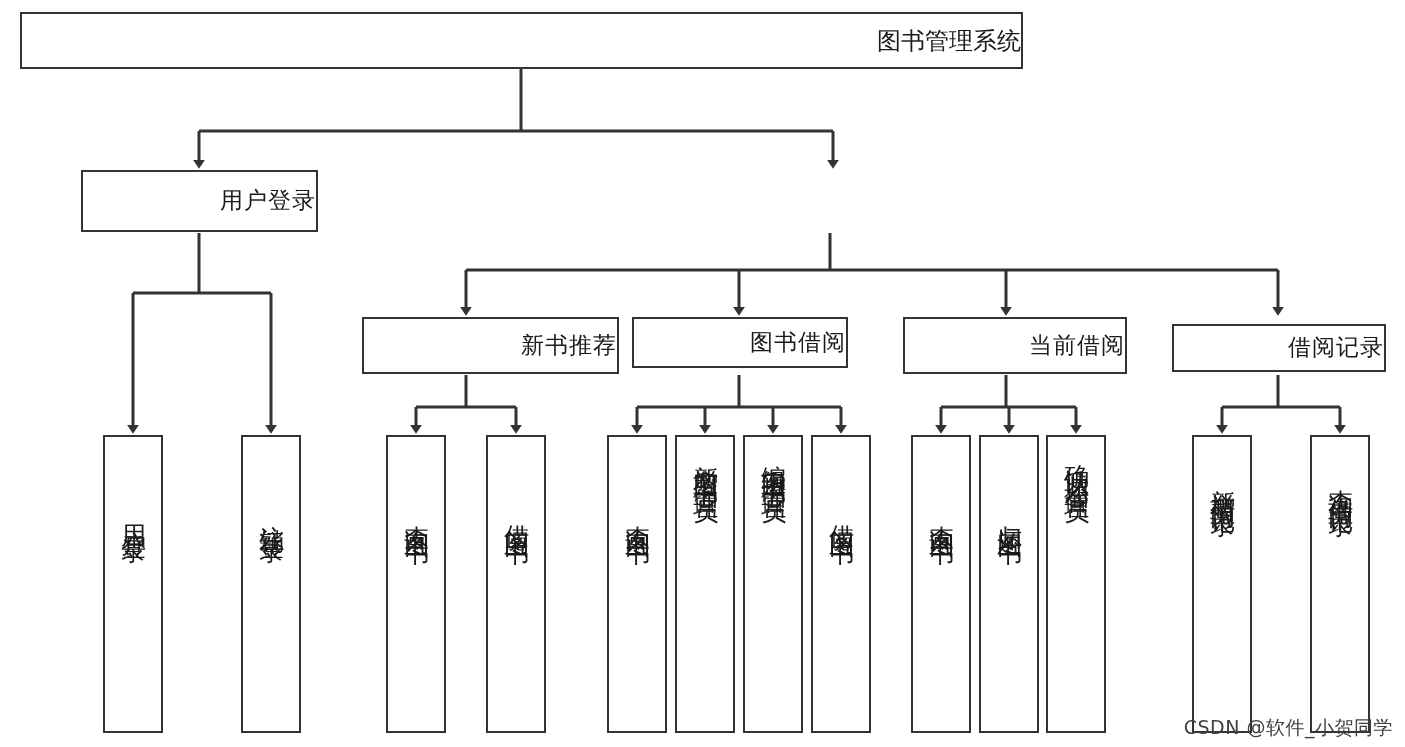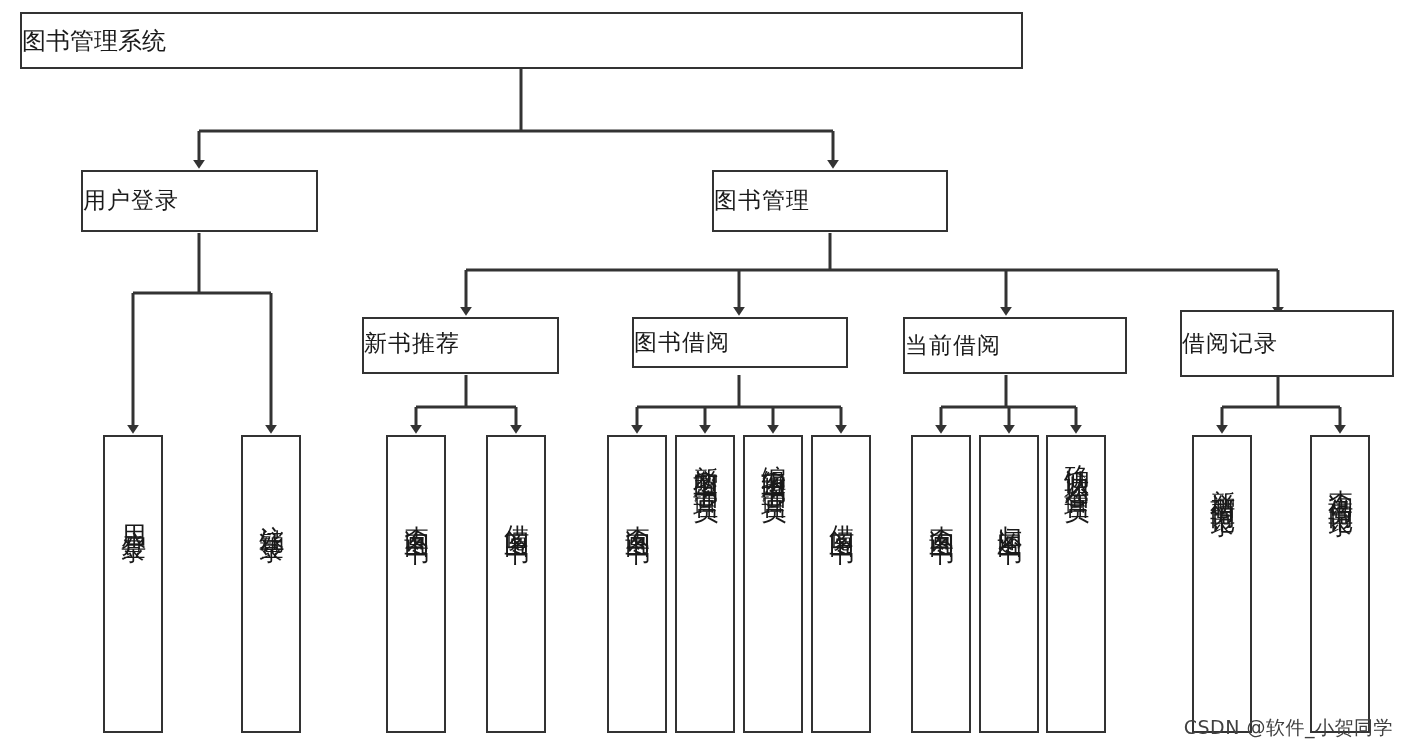--- a/index.html
+++ b/index.html
@@ -26,21 +26,21 @@
     height: 747px;
     pointer-events: none;
   }
   .node {
     position: absolute;
     box-sizing: border-box;
     border: 2.5px solid #333333;
     background: #ffffff;
     display: flex;
     align-items: center;
-    justify-content: flex-start;
+    justify-content: flex-end;
     color: #1a1a1a;
   }
   .node.horiz {
     font-size: 23px;
     letter-spacing: 1px;
     line-height: 1.1;
   }
   .node.root {
     font-size: 24px;
   }
@@ -126,34 +126,31 @@
     </g>
   </svg>
 
   <div class="node root" style="left:20px; top:12px; width:1003px; height:57px;">
     <span>图书管理系统</span>
   </div>
 
   <div class="node horiz" style="left:81px; top:170px; width:237px; height:62px;">
     <span>用户登录</span>
   </div>
-  <div class="node horiz" style="left:712px; top:170px; width:236px; height:62px;">
-    <span>图书管理</span>
-  </div>
 
-  <div class="node horiz" style="left:362px; top:317px; width:197px; height:57px;font-family:Liberation Mono, monospace;">
+  <div class="node horiz" style="left:362px; top:317px; width:257px; height:57px;">
     <span>新书推荐</span>
   </div>
   <div class="node horiz" style="left:632px; top:317px; width:216px; height:51px;">
     <span>图书借阅</span>
   </div>
   <div class="node horiz" style="left:903px; top:317px; width:224px; height:57px;">
     <span>当前借阅</span>
   </div>
-  <div class="node horiz" style="left:1172px; top:310px; width:214px; height:67px;margin-left:8px;">
+  <div class="node horiz" style="left:1172px; top:324px; width:214px; height:48px;">
     <span>借阅记录</span>
   </div>
 
   <div class="node leaf" style="left:103px; top:435px; width:60px; height:298px;">
     <span class="leaf-text" style="margin-top:68px;">用户登录</span>
   </div>
   <div class="node leaf" style="left:241px; top:435px; width:60px; height:298px;">
     <span class="leaf-text" style="margin-top:68px;">注销登录</span>
   </div>
 

